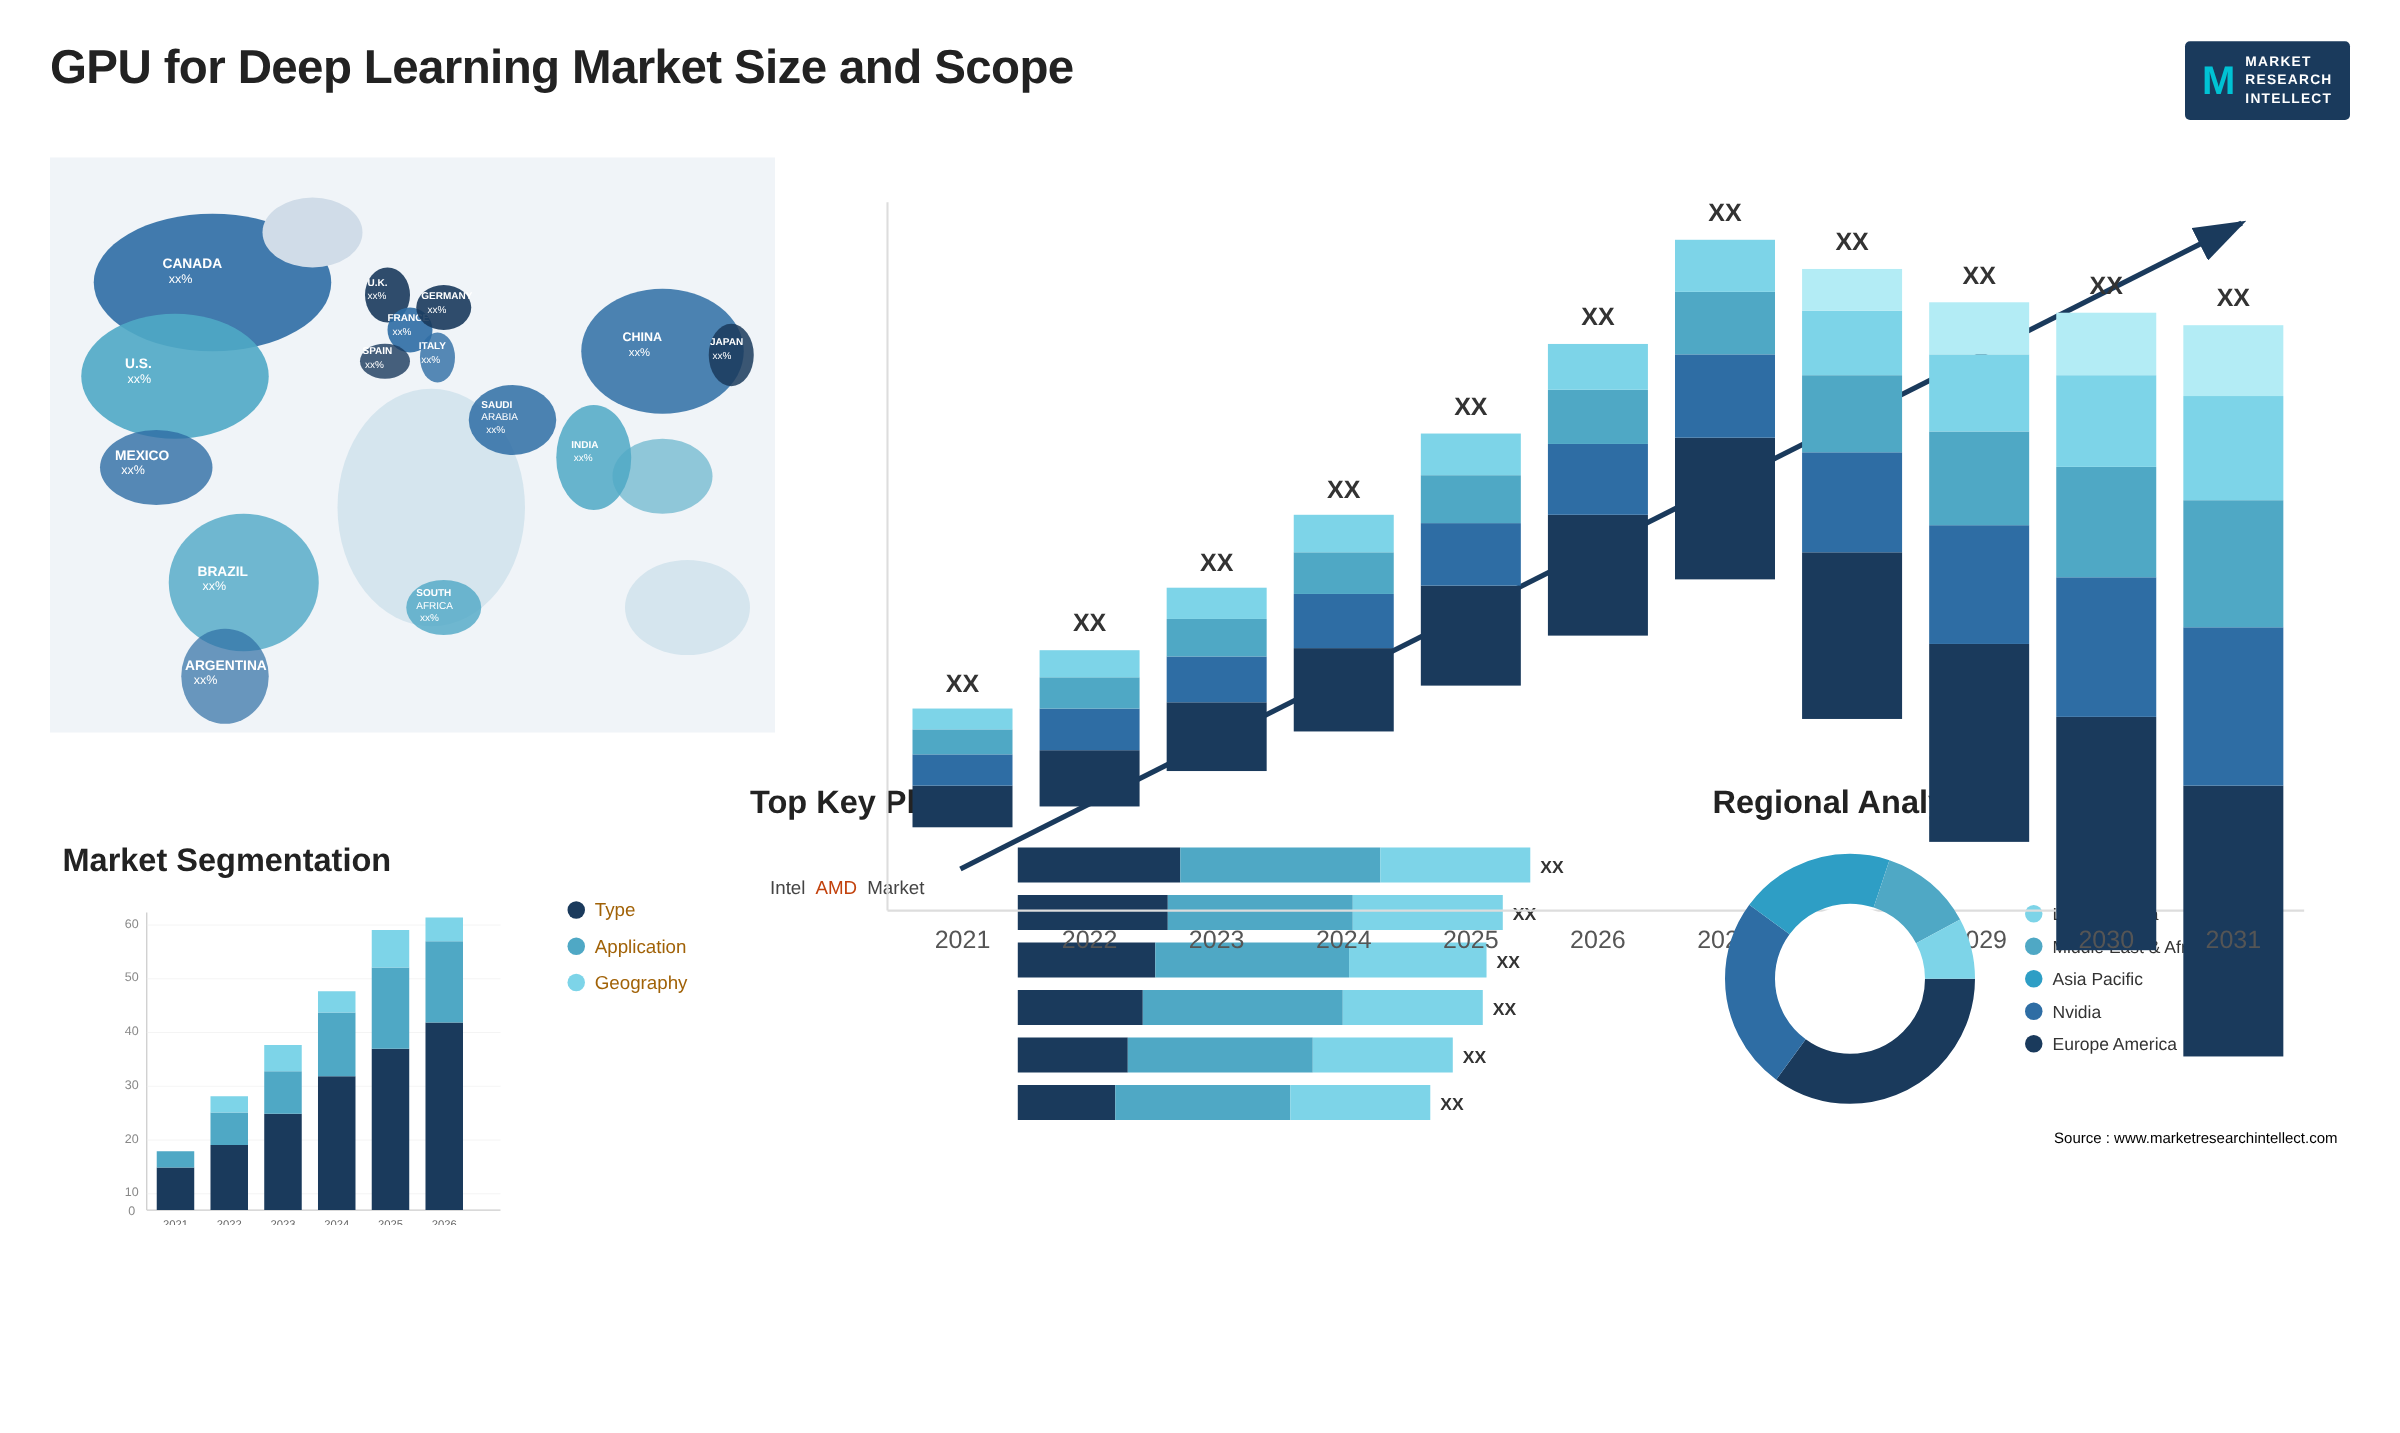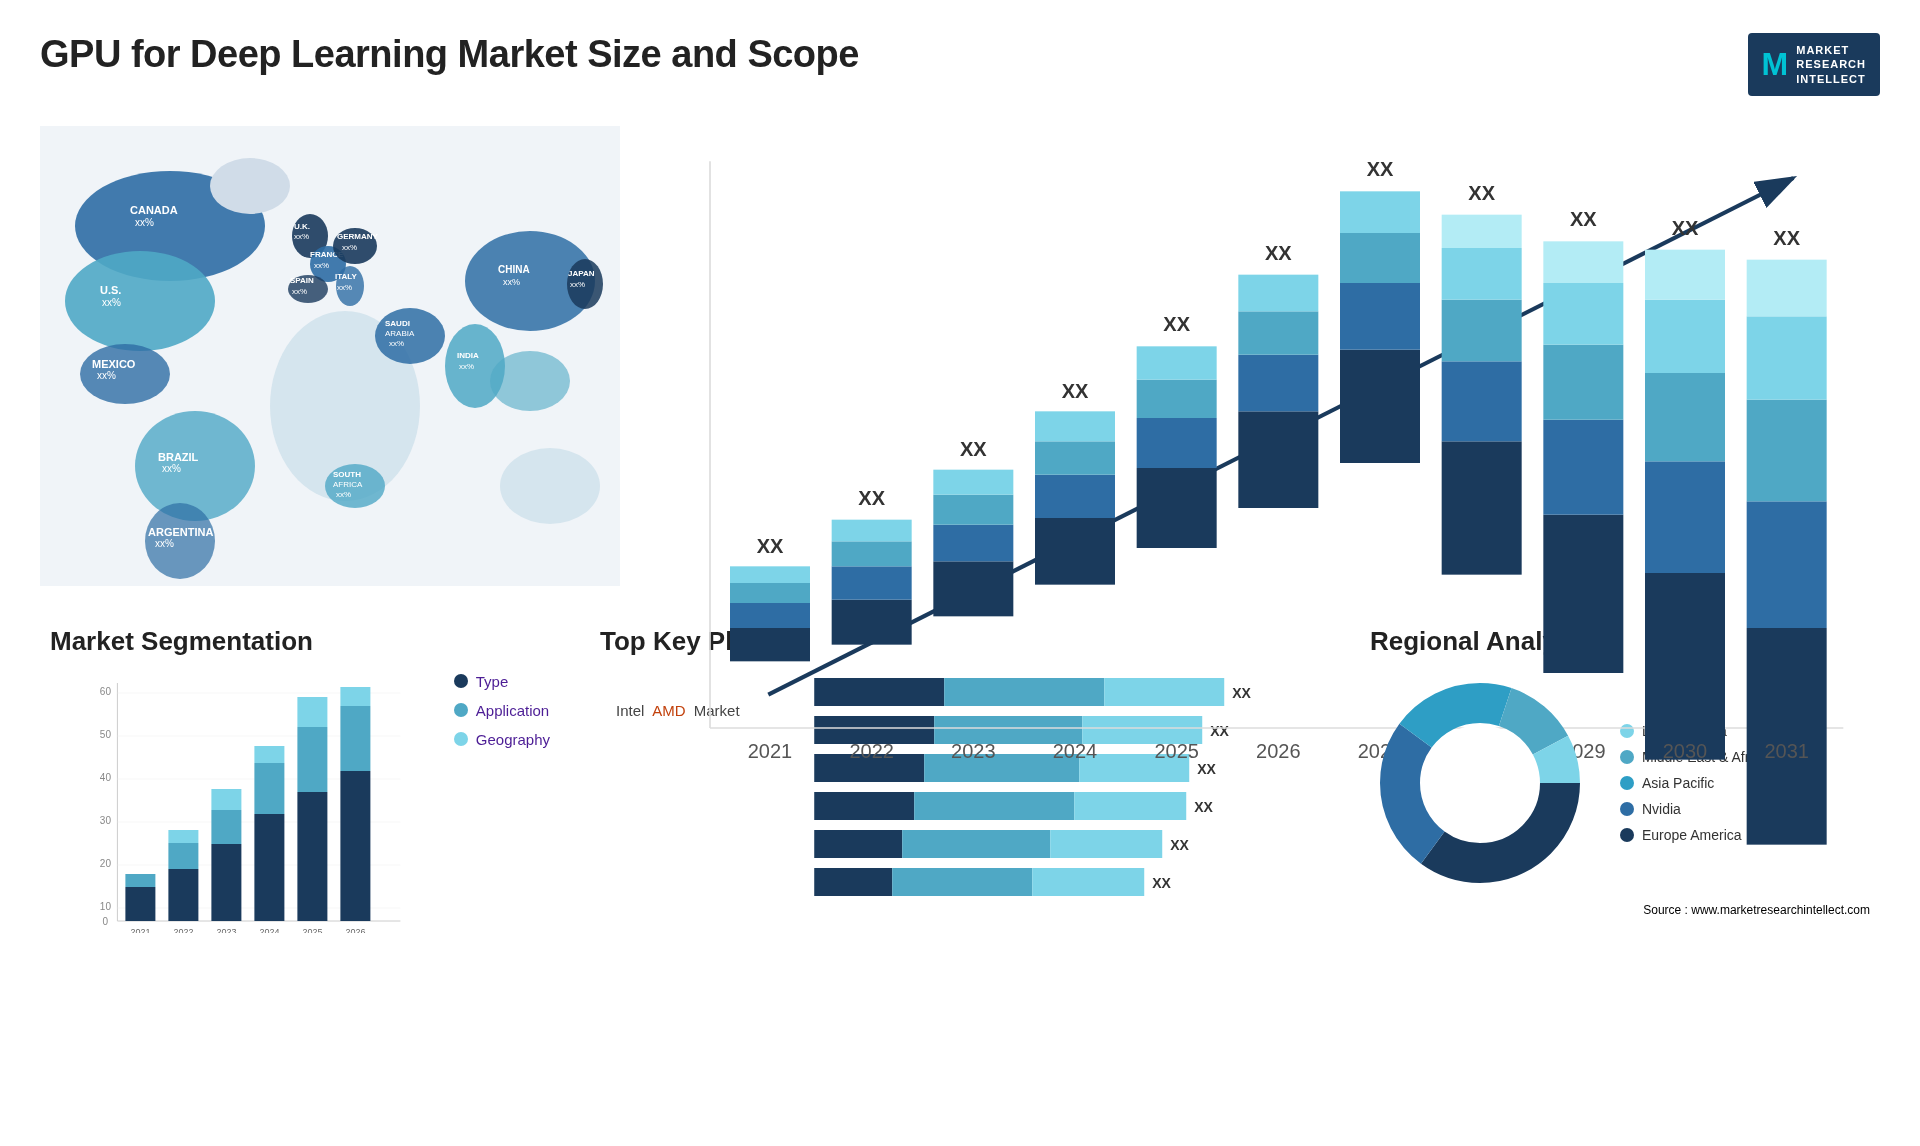--- a/index.html
+++ b/index.html
@@ -107,20 +107,21 @@
       grid-row: 2;
       display: grid;
       grid-template-columns: 520px 1fr 520px;
       gap: 30px;
       margin-top: 10px;
     }
 
     
     .segmentation-section {
       padding: 0 10px;
+      margin-top: 47px;
     }
 
     .section-title {
       font-size: 26px;
       font-weight: 700;
       color: #222;
       margin-bottom: 16px;
     }
 
     .seg-chart-area {
@@ -135,21 +136,21 @@
       gap: 12px;
       justify-content: center;
       padding-bottom: 20px;
     }
 
     .legend-item {
       display: flex;
       align-items: center;
       gap: 8px;
       font-size: 15px;
-      color: #4c1d95;
+      color: #a16207;
     }
 
     .legend-dot {
       width: 14px;
       height: 14px;
       border-radius: 50%;
       flex-shrink: 0;
     }
 
     

